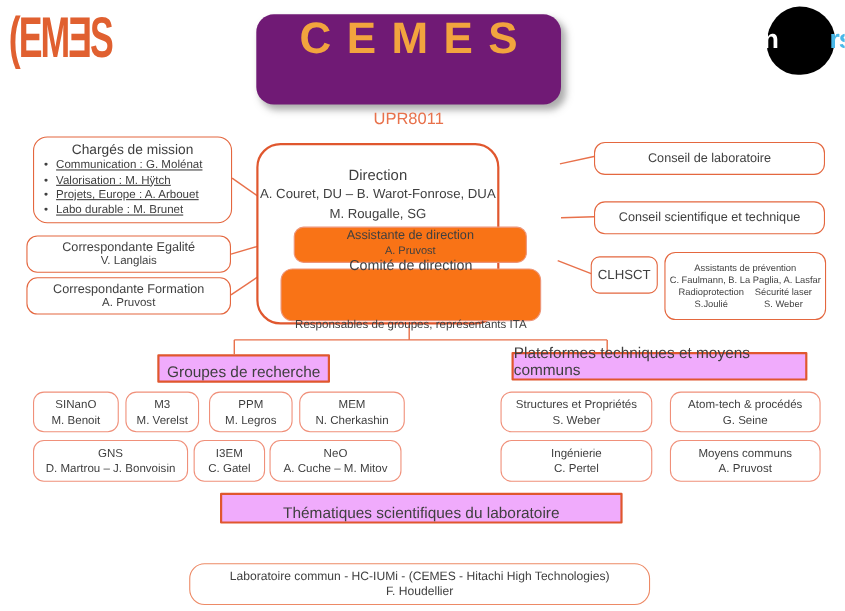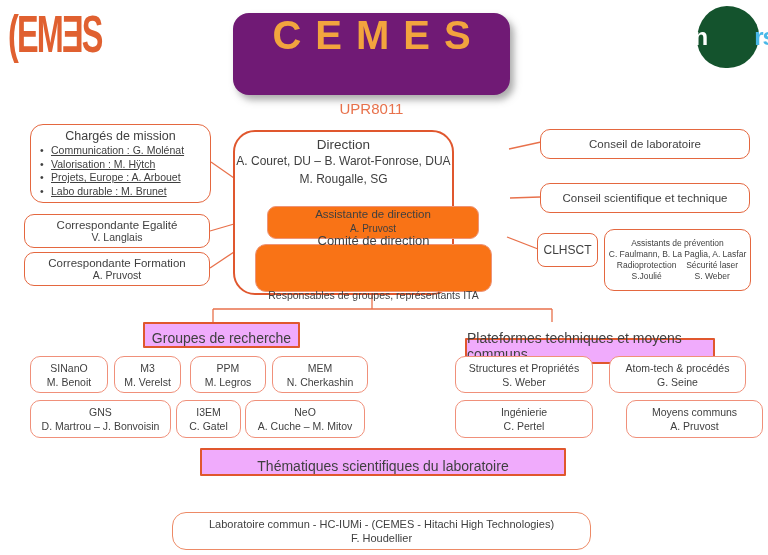--- a/index.html
+++ b/index.html
@@ -8,40 +8,40 @@
 
   .abs { position:absolute; }
 
   
   .cemes-logo { left:8px; top:4px; width:100px; height:62px; color:#e06030; font-weight:bold;
     font-size:36px; letter-spacing:-2px; transform:scale(0.9,1.45); transform-origin:left top; }
   .banner { left:233px; top:13px; width:277px; height:82px; background:#701a75; border-radius:16px;
     box-shadow:4px 5px 7px rgba(90,90,90,0.5); display:flex; align-items:flex-start; justify-content:center; }
   .banner-text { color:#f2a43e; font-weight:bold; font-size:40px; letter-spacing:14px; text-indent:14px; }
   .upr { left:233px; top:100px; width:277px; text-align:center; color:#e8714b; font-size:15px; }
-  .cnrs-logo { left:697px; top:6px; width:62px; height:62px; background:#14532d;
+  .cnrs-logo { left:697px; top:6px; width:62px; height:62px; background:#000000;
     border-radius:48% 52% 50% 46% / 54% 48% 52% 46%; display:flex; align-items:center; justify-content:center; }
   .cnrs-logo .p1 { color:#ffffff; } .cnrs-logo .p2 { color:#49b8e8;margin-left:47px; }
   .cnrs-logo span { font-weight:bold; font-size:24px; letter-spacing:-1px; }
 
   
   .obox { position:absolute; background:#fff; border:1.8px solid #e4673f; border-radius:10px;
     display:flex; flex-direction:column; align-items:center; justify-content:center; text-align:center; }
   .obox .t1 { font-size:11.5px; }
   .obox .t2 { font-size:10.5px; }
 
   .charges { left:30px; top:124px; width:181px; height:79px; border-radius:13px; padding:4px 6px 2px 6px;
     position:absolute; background:#fff; border:1.8px solid #e4673f; }
   .charges .title { text-align:center; font-size:12.5px; margin-bottom:1px; }
   .charges ul { list-style:none;text-decoration:underline; }
   .charges li { font-size:10.5px; line-height:13.5px; padding-left:14px; position:relative; }
   .charges li::before { content:"•"; position:absolute; left:3px; top:0; color:#3f3f3f; }
 
   .direction { left:233px; top:130px; width:221px; height:165px; border:2.5px solid #e0572e; border-radius:22px;
-    position:absolute; background:#fff; text-align:center; padding-top:5px; }
+    position:absolute; background:#fff; text-align:center; padding-top:20px; }
   .direction .t1 { font-size:13.5px; }
   .direction .t2 { font-size:12px; line-height:18px; }
   .inner-box { position:absolute; background:#f97316; border:1.4px solid #ed9478; border-radius:9px;
     display:flex; flex-direction:column; align-items:center; justify-content:center; text-align:center; }
   .assistante { left:32px; top:74px; width:212px; height:33px; }
   .assistante .t1 { font-size:11.5px; }
   .assistante .t2 { font-size:10px; }
   .comite { left:20px; top:112px; width:237px; height:48px; border-radius:11px;gap:38px; }
   .comite .t1 { font-size:13px; }
   .comite .t2 { font-size:10.5px; }
@@ -147,21 +147,21 @@
       <div class="col">
         <span>Sécurité laser</span>
         <span>S. Weber</span>
       </div>
     </div>
   </div>
 
   <div class="hdr" style="left:143px; top:322px; width:157px; height:26px;">
     <span>Groupes de recherche</span>
   </div>
-  <div class="hdr" style="left:465px; top:338px; width:250px; height:26px;">
+  <div class="hdr" style="left:465px; top:320px; width:269px; height:26px;">
     <span>Plateformes techniques et moyens communs</span>
   </div>
 
   <div class="gbox" style="left:30px; top:356px; width:78px; height:37px;">
     <div class="t1">SINanO</div>
     <div class="t2">M. Benoit</div>
   </div>
   <div class="gbox" style="left:114px; top:356px; width:67px; height:37px;">
     <div class="t1">M3</div>
     <div class="t2">M. Verelst</div>
@@ -192,21 +192,21 @@
     <div class="t2">S. Weber</div>
   </div>
   <div class="gbox" style="left:609px; top:356px; width:137px; height:37px;">
     <div class="t1">Atom-tech &amp; procédés</div>
     <div class="t2">G. Seine</div>
   </div>
   <div class="gbox" style="left:455px; top:400px; width:138px; height:38px;">
     <div class="t1">Ingénierie</div>
     <div class="t2">C. Pertel</div>
   </div>
-  <div class="gbox" style="left:626px; top:400px; width:137px; height:38px;">
+  <div class="gbox" style="left:609px; top:400px; width:137px; height:38px;">
     <div class="t1">Moyens communs</div>
     <div class="t2">A. Pruvost</div>
   </div>
 
   <div class="hdr" style="left:200px; top:448px; width:366px; height:28px;">
     <span>Thématiques scientifiques du laboratoire</span>
   </div>
 
   <div class="labo">
     <div>Laboratoire commun  - HC-IUMi - (CEMES - Hitachi High Technologies)</div>

